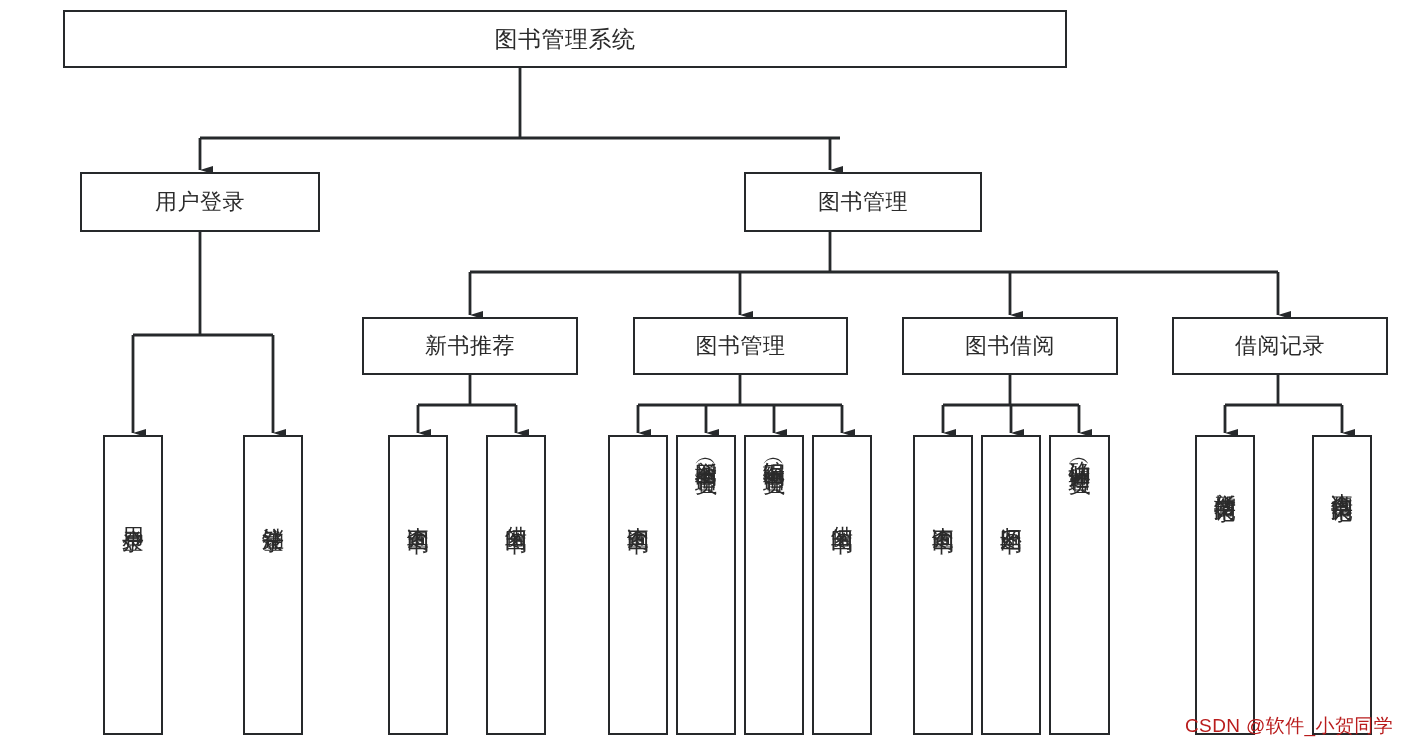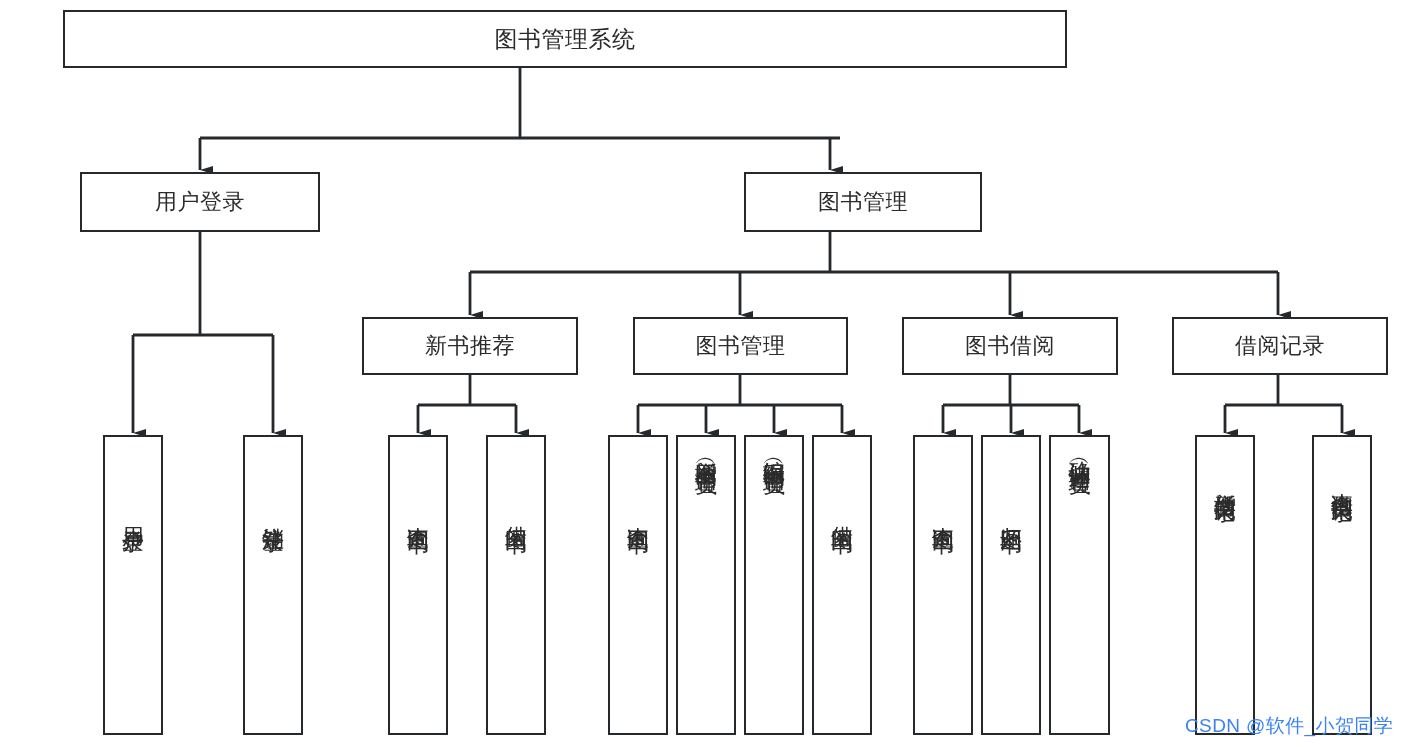--- a/index.html
+++ b/index.html
@@ -55,21 +55,21 @@
     font-size: 22px;
     line-height: 1.28;
     letter-spacing: 2px;
     white-space: nowrap;
   }
   .watermark {
     position: absolute;
     left: 1185px;
     top: 713px;
     font-size: 19px;
-    color: #3b82f6;
+    color: #b91c1c;
     white-space: nowrap;
     z-index: 5;
     letter-spacing: 0.4px;
   }
 </style>
 </head>
 <body>
 
 <div id="canvas">
 

